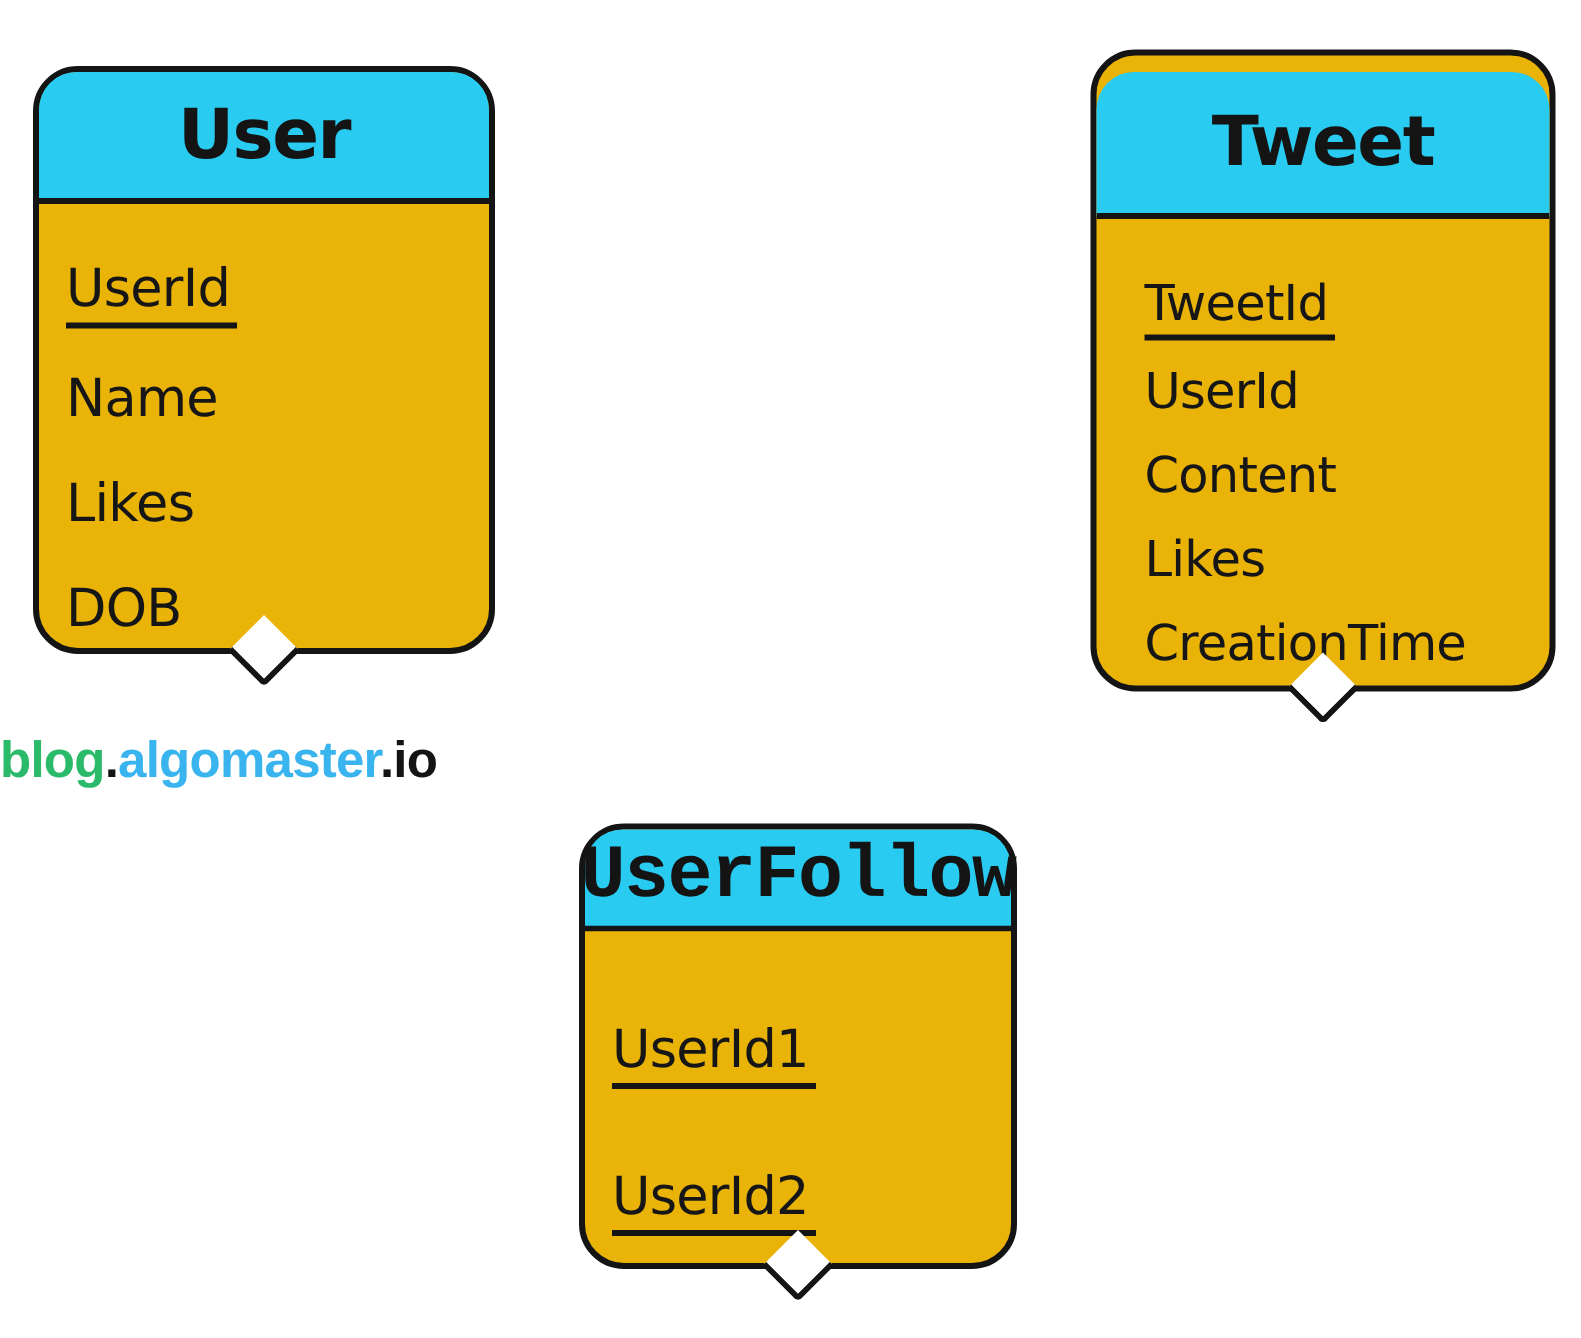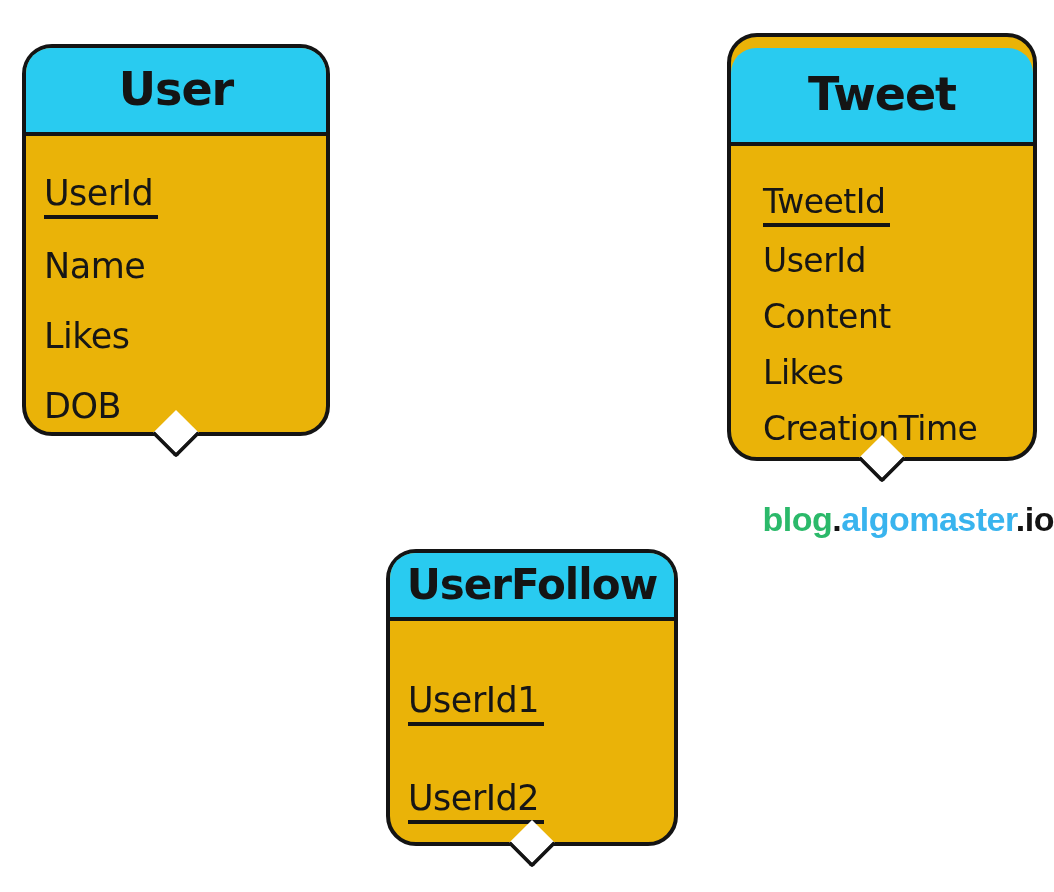--- a/index.html
+++ b/index.html
@@ -77,31 +77,31 @@
 
   #card-tweet{left:727px;top:33px;width:310px;height:428px;}
   #card-tweet .card-header{height:98px;margin-top:11px;}
   #card-tweet .card-title{font-size:46px;}
   #card-tweet .field{height:56px;}
   #card-tweet .field-label{font-size:33px;}
   #card-tweet .card-body{padding-top:8px;padding-left:32px;}
 
   #card-userfollow{left:386px;top:549px;width:292px;height:297px;}
   #card-userfollow .card-header{height:68px;}
-  #card-userfollow .card-title{font-size:42px;}
+  #card-userfollow .card-title{font-size:50px;font-family:Liberation Mono, monospace;}
   #card-userfollow .field{height:98px;}
   #card-userfollow .field-label{font-size:35px;}
   #card-userfollow .card-body{padding-top:10px;}
 
   
   .watermark{
     position:absolute;
     left:0;right:0;
-    top:500px;
-    text-align:right;
+    top:488px;
+    text-align:left;
     font-family:"Liberation Sans", sans-serif;
     font-weight:bold;
     font-size:34px;
     letter-spacing:-0.5px;
     white-space:nowrap;
   }
   .wm-green{color:#2bb96a;}
   .wm-blue{color:#39b4ee;}
   .wm-dark{color:#141414;}
 </style>

